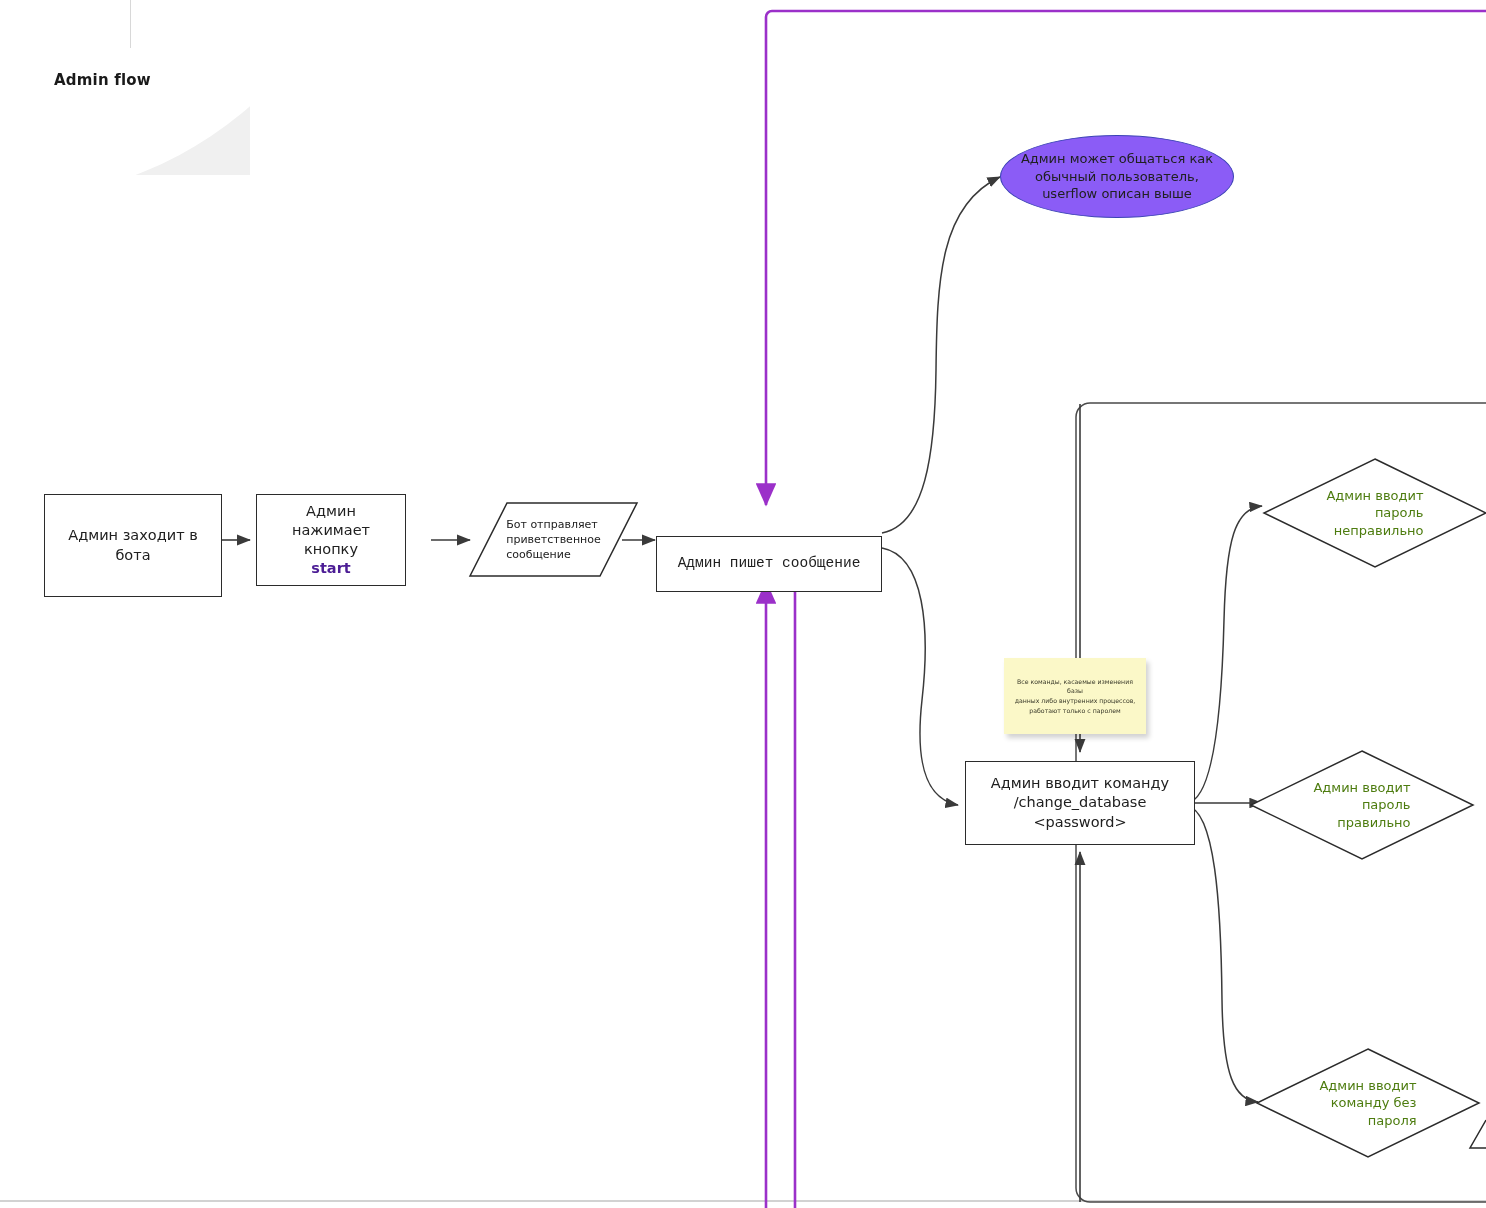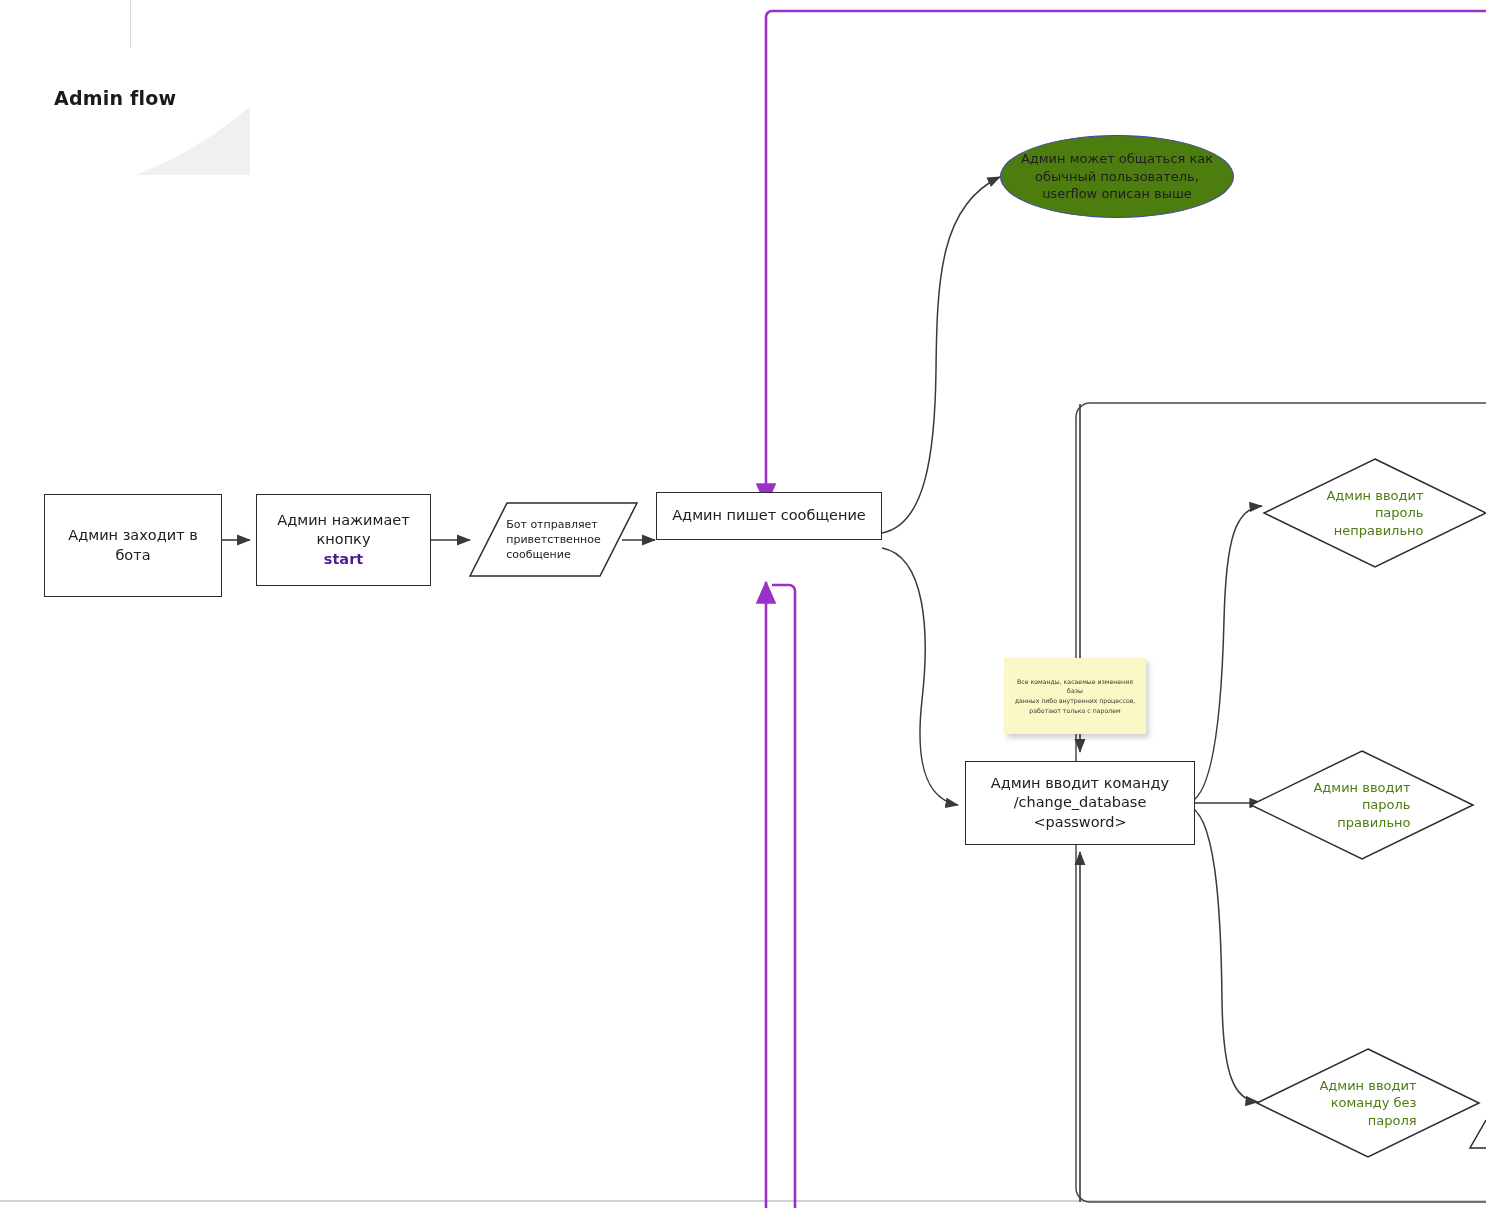--- a/index.html
+++ b/index.html
@@ -13,42 +13,42 @@
   
   .corner-bg{position:absolute;left:0;top:0;width:250px;height:175px;
     background:#f0f0f0;overflow:hidden;}
   .corner-cut{position:absolute;left:-380px;top:-560px;width:760px;height:760px;
     border-radius:50%;background:#ffffff;}
   .corner-seam{position:absolute;left:130px;top:0;width:1px;height:48px;background:#d8d8d8;}
   .bottom-rule{position:absolute;left:0;top:1200px;width:1486px;height:2px;background:#d2d2d2;}
 
   
   .page-title{
-    position:absolute;left:54px;top:87px;
-    font-size:19px;font-weight:bold;color:#1a1a1a;letter-spacing:.2px;
+    position:absolute;left:54px;top:71px;
+    font-size:15px;font-weight:bold;color:#1a1a1a;letter-spacing:.2px;
     font-family:"DejaVu Sans", sans-serif;
   }
 
   
   .node{position:absolute;box-sizing:border-box;display:flex;
     align-items:center;justify-content:center;text-align:center;color:#202020;}
   .node .txt{line-height:1.32;white-space:pre-line;padding:0 8px;}
 
   
   .rect{border:1.6px solid #2b2b2b;background:#ffffff;font-size:14.5px;}
 
   
   .para-wrap{position:absolute;}
   .para-label{position:absolute;inset:0;display:flex;align-items:center;
     justify-content:center;text-align:left;font-size:11px;color:#202020;
     line-height:1.38;white-space:pre-line;}
 
   
   .ellipse{position:absolute;border:1.5px solid #3b43b5;border-radius:50%;
-    background:#4d7c0f;display:flex;align-items:center;justify-content:center;
+    background:#8b5cf6;display:flex;align-items:center;justify-content:center;
     text-align:center;font-size:13px;color:#202020;line-height:1.38;
     white-space:pre-line;box-sizing:border-box;}
 
   
   .diamond-label{position:absolute;display:flex;align-items:center;
     justify-content:center;text-align:right;font-size:13px;color:#4d7c0f;
     line-height:1.33;white-space:pre-line;}
 
   
   .sticky{position:absolute;background:#fbf8c8;box-shadow:3px 4px 5px rgba(0,0,0,.18);
@@ -109,32 +109,32 @@
 
     <path d="M1486,11 L772,11 A6,6 0 0 0 766,17 L766,505" fill="none" stroke="#9b30c9" stroke-width="2.6" marker-end="url(#arrp)"></path>
     <path d="M766,1208 L766,582" fill="none" stroke="#9b30c9" stroke-width="2.6" marker-end="url(#arrp)"></path>
     <path d="M795,1208 L795,591 A6,6 0 0 0 789,585 L772,585" fill="none" stroke="#9b30c9" stroke-width="2.6"></path>
   </svg>
 
   <div class="node rect" style="left:44px;top:494px;width:178px;height:103px;">
     <span class="txt">Админ заходит в бота</span>
   </div>
 
-  <div class="node rect" style="left:256px;top:494px;width:175px;height:92px;flex-direction:column;">
+  <div class="node rect" style="left:256px;top:494px;width:150px;height:92px;flex-direction:column;">
     <span class="txt">Админ нажимает кнопку</span>
     <span class="txt start-kw">start</span>
   </div>
 
   <div class="para-wrap" style="left:470px;top:503px;width:167px;height:73px;">
     <div class="para-label">Бот отправляет
 приветственное
 сообщение</div>
   </div>
 
-  <div class="node rect" style="left:656px;top:492px;width:226px;height:48px;">
+  <div class="node rect" style="left:656px;top:536px;width:226px;height:56px;font-family:Liberation Mono, monospace;">
     <span class="txt">Админ пишет сообщение</span>
   </div>
 
   <div class="ellipse" style="left:1000px;top:135px;width:234px;height:83px;">
     <span>Админ может общаться как
 обычный пользователь,
 userflow описан выше</span>
   </div>
 
   <div class="sticky" style="left:1004px;top:658px;width:142px;height:76px;">

